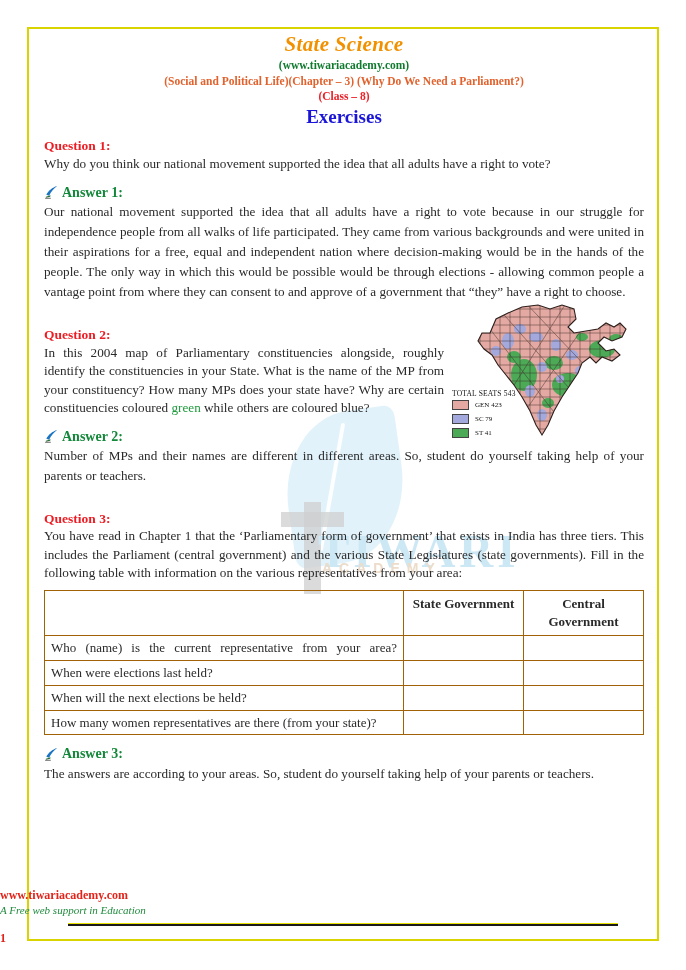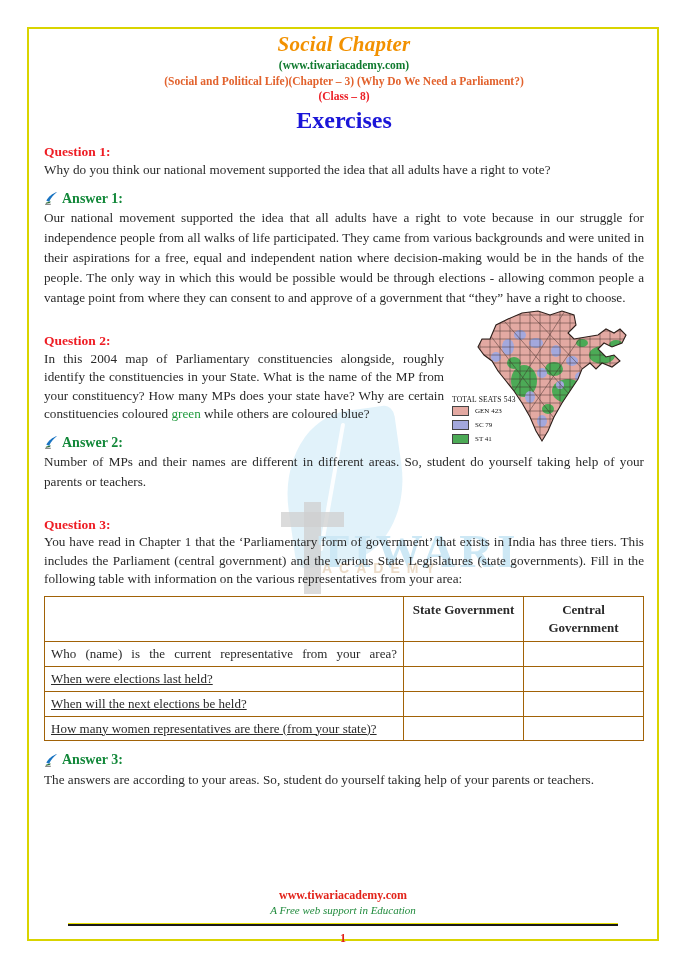--- a/index.html
+++ b/index.html
@@ -117,21 +117,21 @@
     text-align: center;
     color: #ec2027;
     font-weight: bold;
     font-size: 11.5px;
     line-height: 1.35;
   }
   .t-exercises {
     text-align: center;
     color: #1a15d8;
     font-weight: bold;
-    font-size: 24px;
+    font-size: 19px;
     margin-top: 1px;
     line-height: 1.2;
   }
 
   .q-head {
     color: #ee1d24;
     font-weight: bold;
     font-size: 13.5px;
     margin-top: 9px;
     line-height: 1.3;
@@ -219,28 +219,27 @@
   }
   table.fill-table th {
     text-align: center;
     text-align-last: center;
     font-weight: bold;
     font-size: 13px;
     padding: 4px 4px;
   }
   table.fill-table td.q-cell { width: 330px; }
   table.fill-table td.blank, table.fill-table th.blank { width: 120px; }
-  table.fill-table tr.short td { text-align: right; text-align-last: left; text-decoration: underline; }
+  table.fill-table tr.short td { text-align: right; text-align-last: left; }
 
   
   #footer {
     position: absolute;
     left: 0; right: 0;
     bottom: 24px;
-    text-align: center;
     z-index: 2;
   }
   .f-site {
     color: #e2231a;
     font-weight: bold;
     font-size: 12px;
     font-family: "Liberation Serif", serif;
   }
   .f-tag {
     color: #1f8a3c;
@@ -274,21 +273,21 @@
     <div class="wm-leaf"></div>
     <div class="wm-leaf-vein"></div>
     <div class="wm-t-v"></div>
     <div class="wm-t-h"></div>
     <div class="wm-tiwari">TIWARI</div>
     <div class="wm-academy">ACADEMY</div>
   </div>
 
   <div id="content">
 
-    <div class="t-title">Social Chapter</div>
+    <div class="t-title">State Science</div>
     <div class="t-site">(www.tiwariacademy.com)</div>
     <div class="t-chapter">(Social and Political Life)(Chapter – 3) (Why Do We Need a Parliament?)</div>
     <div class="t-class">(Class – 8)</div>
     <div class="t-exercises">Exercises</div>
 
     <div class="q-head">Question 1:</div>
     <div class="q-body">Why do you think our national movement supported the idea that all adults have a right to vote?</div>
 
     <div class="a-head">
       <span class="quill-icon">

